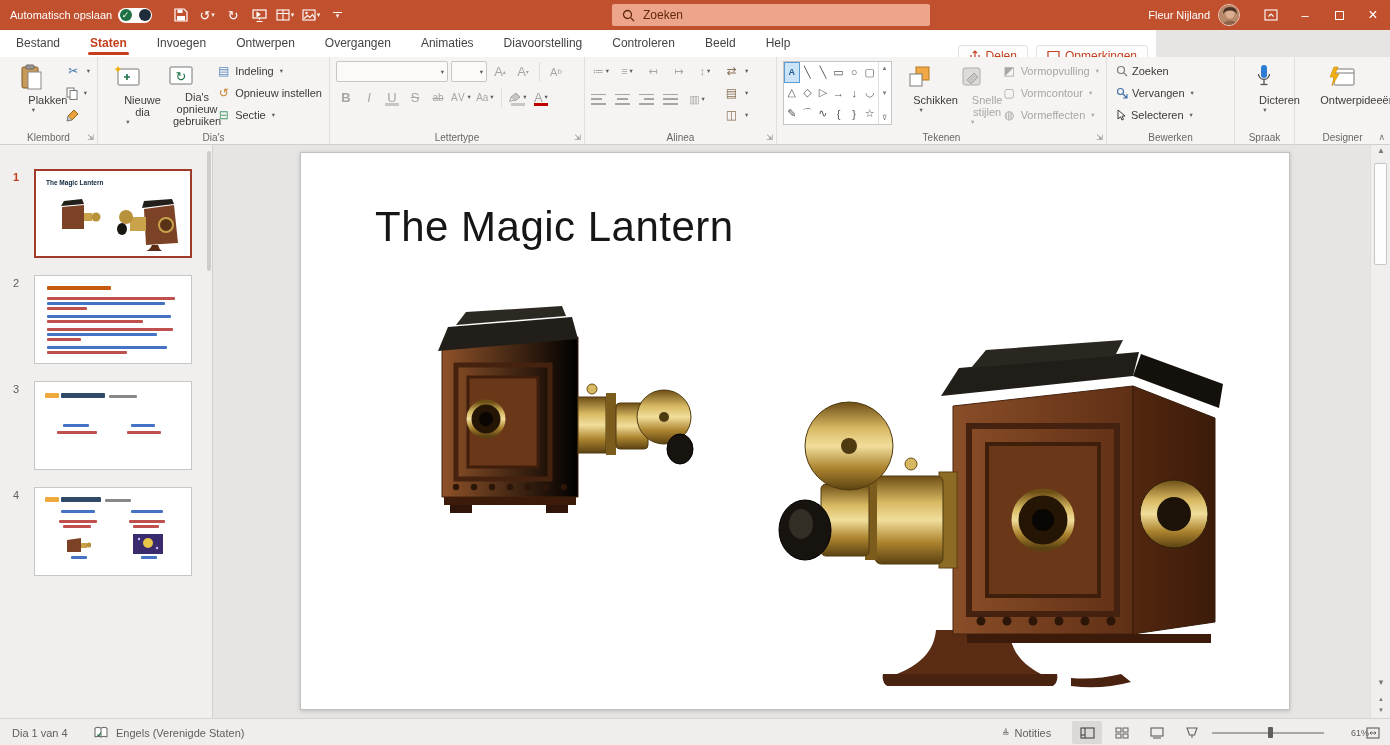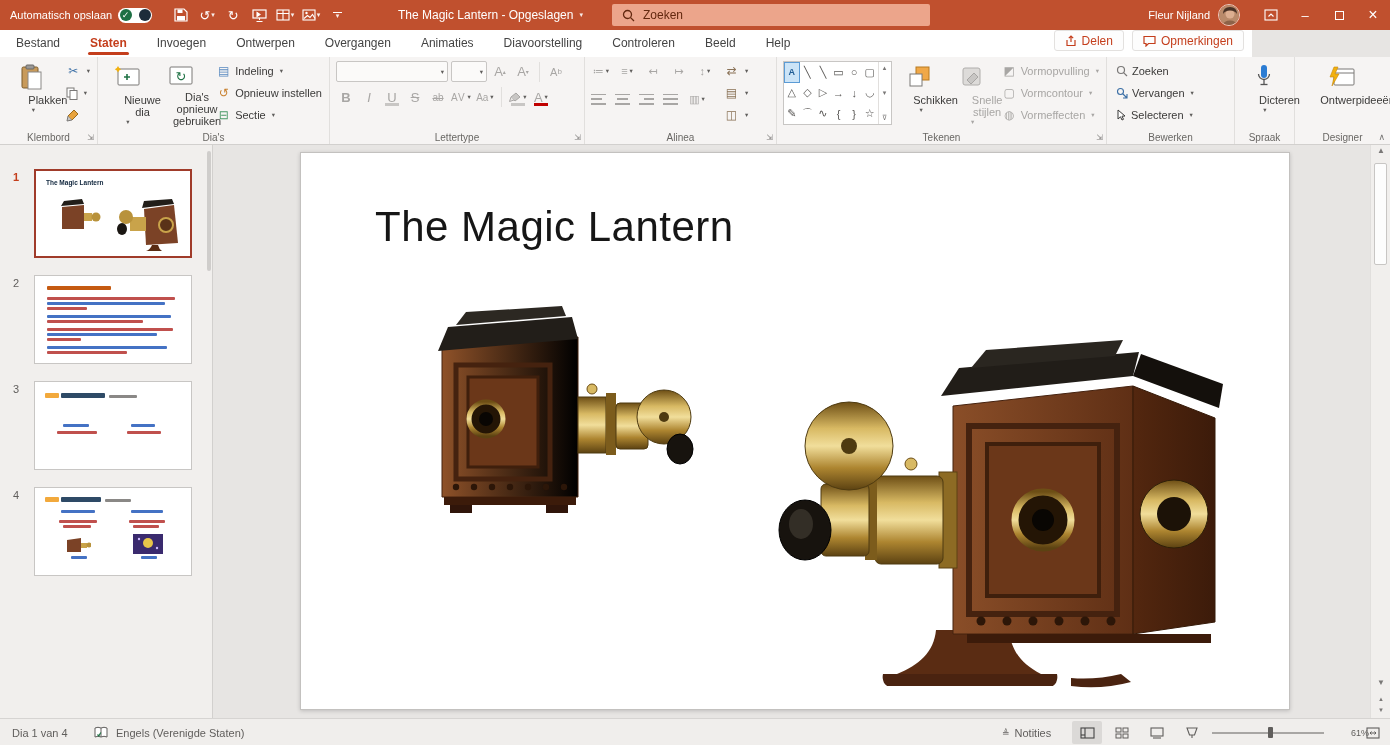--- a/index.html
+++ b/index.html
@@ -21,25 +21,25 @@
   .tb-doc { position:absolute; left:398px; top:0; height:30px; display:flex; align-items:center; font-size:12px; color:#fff; white-space:nowrap; cursor:pointer; }
   .tb-doc .dd-w { margin-left:6px; }
   .tb-search { position:absolute; left:612px; top:4px; width:318px; height:22px; background:#eca58b; border-radius:2px; display:flex; align-items:center; gap:8px; padding-left:10px; color:#63280f; font-size:12px; cursor:text; }
   .tb-right { position:absolute; right:0; top:0; height:30px; display:flex; align-items:center; }
   .tb-user { font-size:11px; color:#fff; margin-right:8px; }
   .avatar { width:22px; height:22px; border-radius:50%; overflow:hidden; border:1px solid rgba(255,255,255,.7); margin-right:14px; }
   .winbtn { width:34px; height:30px; display:flex; align-items:center; justify-content:center; color:#fff; font-size:13px; cursor:pointer; }
   .restore-box { width:9px; height:9px; border:1.2px solid #fff; }
 
   
-  .tabrow { position:absolute; top:30px; left:0; width:1252px; height:27px; background:#fff; display:flex; align-items:center; padding-left:14px; }
+  .tabrow { position:absolute; top:30px; left:0; width:1156px; height:27px; background:#fff; display:flex; align-items:center; padding-left:14px; }
   .tab { position:relative; font-size:12px; color:#444; padding:0 2px; margin-right:26px; height:27px; line-height:27px; cursor:pointer; white-space:nowrap; }
   .tab.active { color:#c43e1c; font-weight:bold; }
   .tab.active::after { content:""; position:absolute; left:0; right:0; bottom:2px; height:3px; background:#c43e1c; border-radius:2px; }
-  .tab-actions { position:absolute; right:8px; top:0; display:flex; gap:8px; }
+  .tab-actions { position:absolute; right:8px; top:15px; display:flex; gap:8px; }
   .pillbtn { display:flex; align-items:center; gap:5px; height:21px; padding:0 10px; border:1px solid #e3e1df; border-radius:3px; background:#fdfdfd; color:#c43e1c; font-size:12px; cursor:pointer; }
 
   
   .ribbon { position:absolute; top:57px; left:0; width:1390px; height:88px; background:#f6f4f3; border-bottom:1px solid #d2d0ce; display:flex; }
   .rgroup { position:relative; height:100%; border-right:1px solid #e1dfdd; padding:4px 4px 16px 6px; flex:none; }
   .glabel { position:absolute; bottom:1px; left:0; right:0; text-align:center; font-size:10px; color:#696764; display:flex; align-items:center; justify-content:center; gap:4px; }
   .launcher { font-size:8px; color:#7a7877; cursor:pointer; position:absolute; right:3px; bottom:2px; }
   .gbody { display:flex; height:68px; gap:4px; }
   .bigbtn { display:flex; flex-direction:column; align-items:center; justify-content:flex-start; min-width:46px; padding:2px 4px; border-radius:2px; cursor:pointer; text-align:center; }
   .bigbtn .blbl { font-size:11px; color:#3b3a39; line-height:12px; margin-top:3px;padding-left:31px; }
@@ -145,24 +145,20 @@
               <circle cx="4.5" cy="4" r="1.2" fill="#fff"></circle>
               <path d="M2,9.5 l3.5-3 2.5,2 2.5-3 2.5,4" fill="none" stroke="#fff" stroke-width="1.1"></path>
             </svg>
           <span class="dd-w">▾</span>
         </span>
         <span class="qbtn" style="flex-direction:column; line-height:5px;">
             <span style="border-top:1.5px solid #fff; width:9px; display:block;"></span>
             <span class="dd-w">▾</span>
           </span>
       </div>
-    </div>
-    <div class="tb-doc">
-      <span>The Magic Lantern - Opgeslagen</span>
-      <span class="dd-w">▾</span>
     </div>
     <div class="tb-search">
       <svg width="13" height="13" viewBox="0 0 13 13">
           <circle cx="5.5" cy="5.5" r="4" fill="none" stroke="#63280f" stroke-width="1.3"></circle>
           <line x1="8.6" y1="8.6" x2="12" y2="12" stroke="#63280f" stroke-width="1.3"></line>
         </svg>
       <span>Zoeken</span>
     </div>
     <div class="tb-right">
       <span class="tb-user">Fleur Nijland</span>

